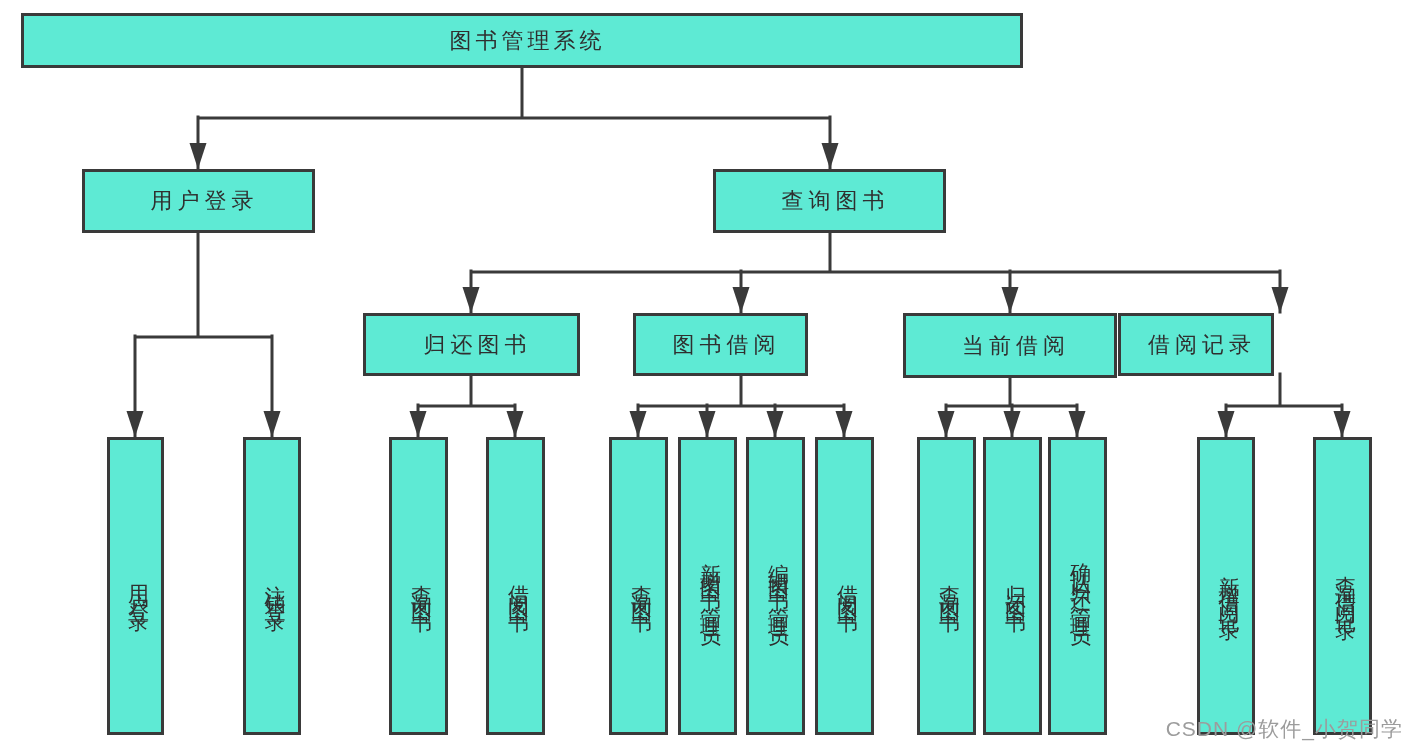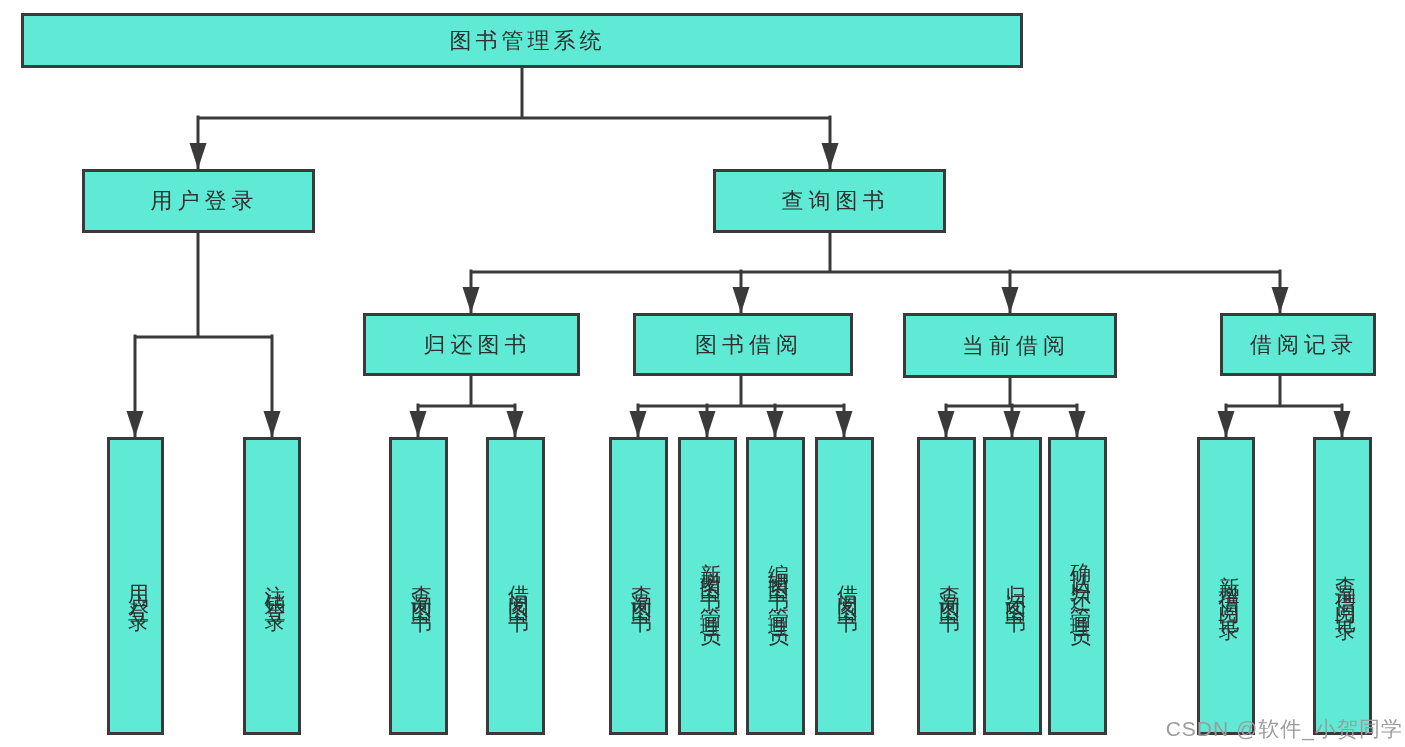--- a/index.html
+++ b/index.html
@@ -121,27 +121,27 @@
   <div class="box" style="left:82px; top:169px; width:233px; height:64px;">
     <span class="hlabel">用户登录</span>
   </div>
   <div class="box" style="left:713px; top:169px; width:233px; height:64px;">
     <span class="hlabel">查询图书</span>
   </div>
 
   <div class="box" style="left:363px; top:313px; width:217px; height:63px;">
     <span class="hlabel">归还图书</span>
   </div>
-  <div class="box" style="left:633px; top:313px; width:220px; height:63px;">
+  <div class="box" style="left:633px; top:313px; width:175px; height:63px;">
     <span class="hlabel">图书借阅</span>
   </div>
   <div class="box" style="left:903px; top:313px; width:214px; height:65px;">
     <span class="hlabel">当前借阅</span>
   </div>
-  <div class="box" style="left:1220px; top:313px; width:156px; height:63px;">
+  <div class="box" style="left:1118px; top:313px; width:156px; height:63px;">
     <span class="hlabel">借阅记录</span>
   </div>
 
   <div class="box" style="left:107px; top:437px; width:57px; height:298px;">
     <span class="vtext">用户登录</span>
   </div>
   <div class="box" style="left:243px; top:437px; width:58px; height:298px;">
     <span class="vtext">注销登录</span>
   </div>
 

